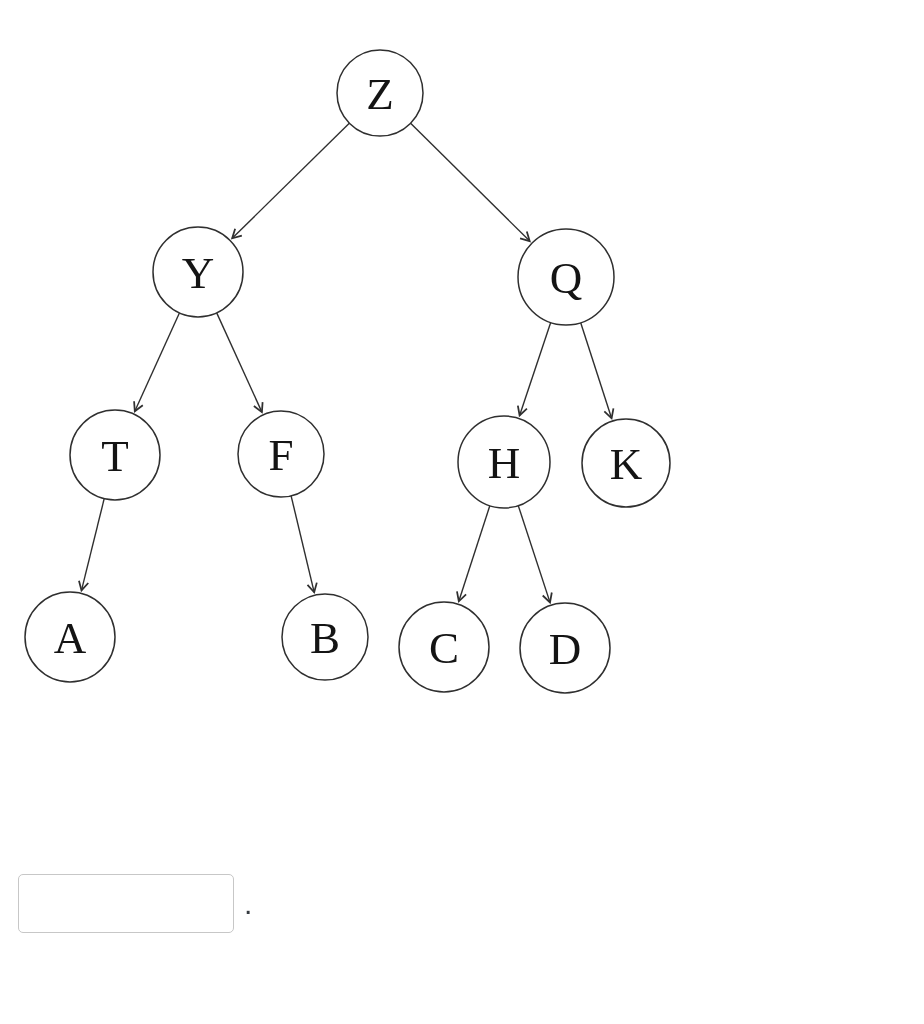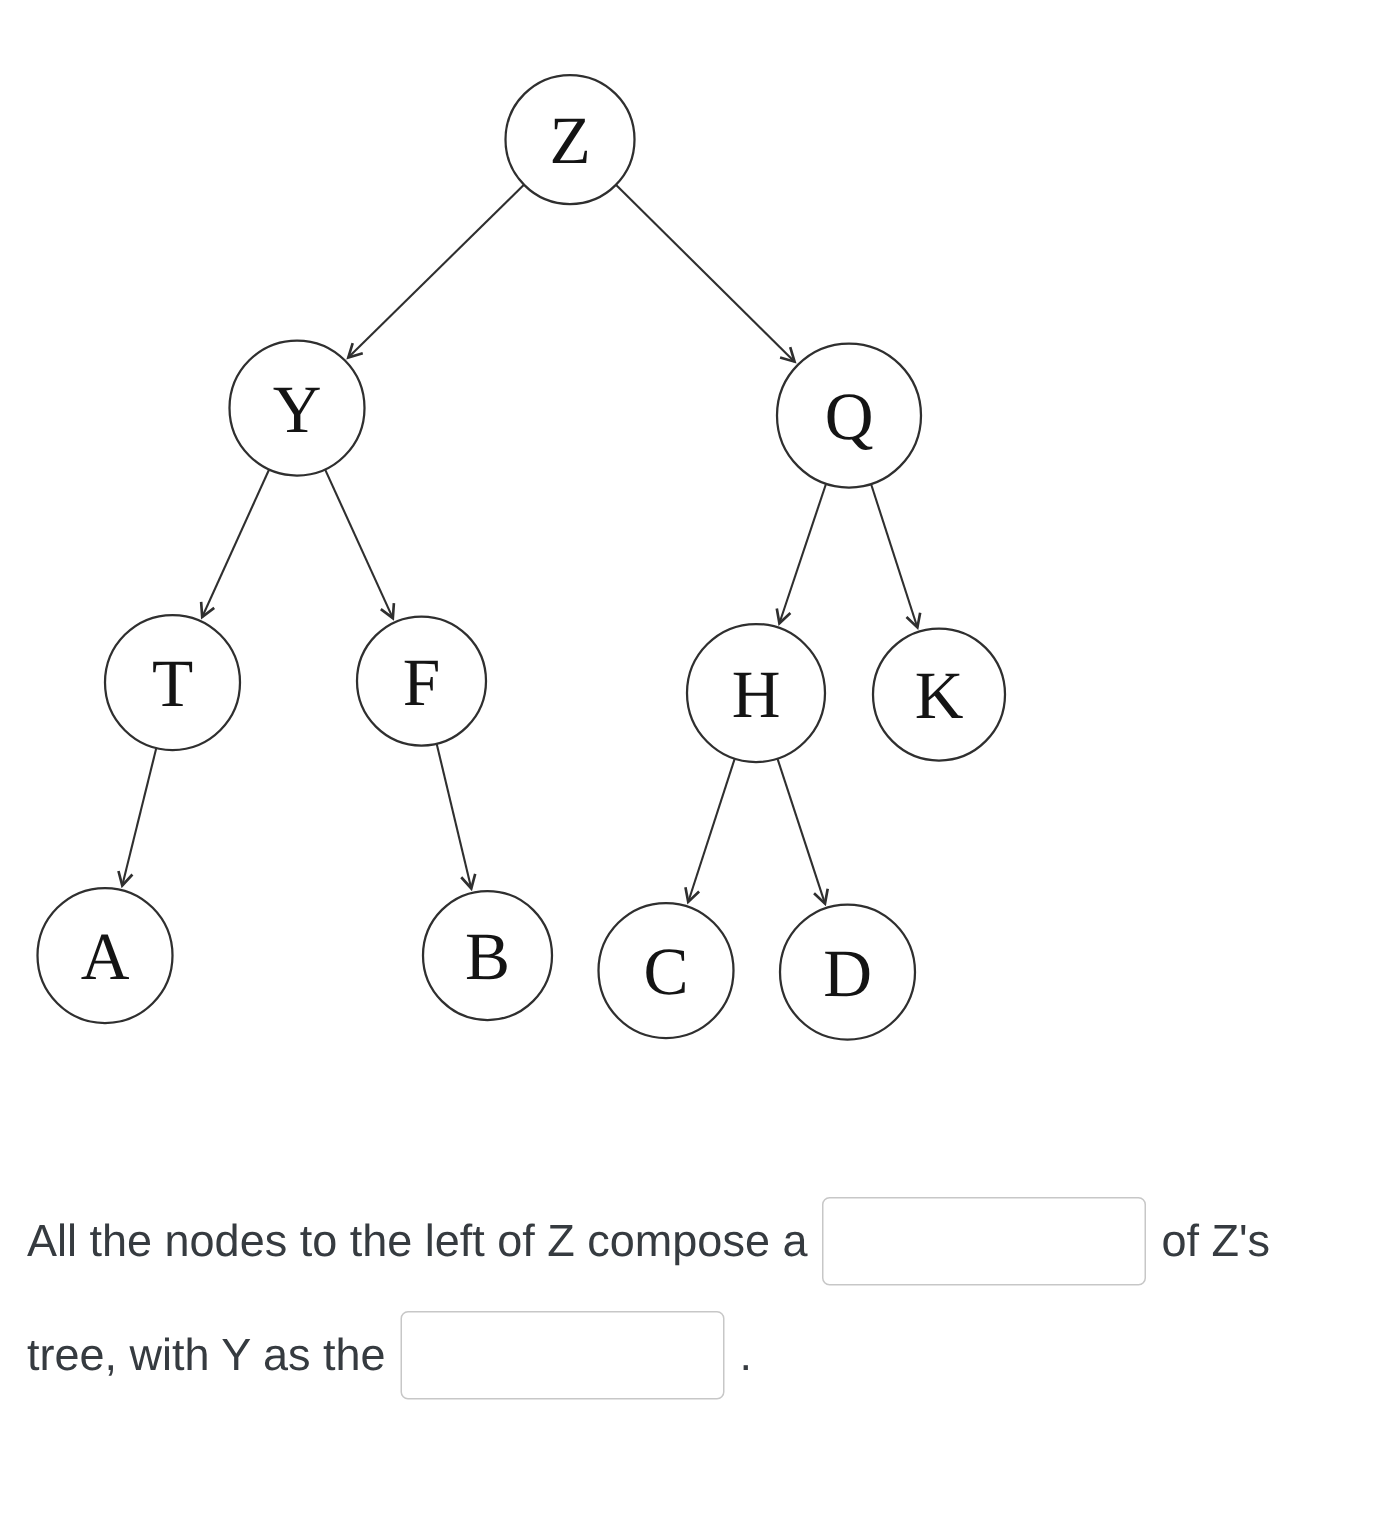--- a/index.html
+++ b/index.html
@@ -137,25 +137,19 @@
           <circle cx="444" cy="647" r="45"></circle>
           <text x="444" y="647" dy="0.35em">C</text>
         </g>
         <g>
           <circle cx="565" cy="648" r="45"></circle>
           <text x="565" y="648" dy="0.35em">D</text>
         </g>
       </g>
   </svg>
 
-  <div class="q-line q-line1">
-    <span>All the nodes to the left of Z compose a</span>
-    <input class="blank" type="text" value="" style="">
-    <span>of Z's</span>
-  </div>
 
   <div class="q-line q-line2">
-    <span>tree, with Y as the</span>
     <input class="blank" type="text" value="" style="">
     <span>.</span>
   </div>
 
 </div>
 
 </body></html>

